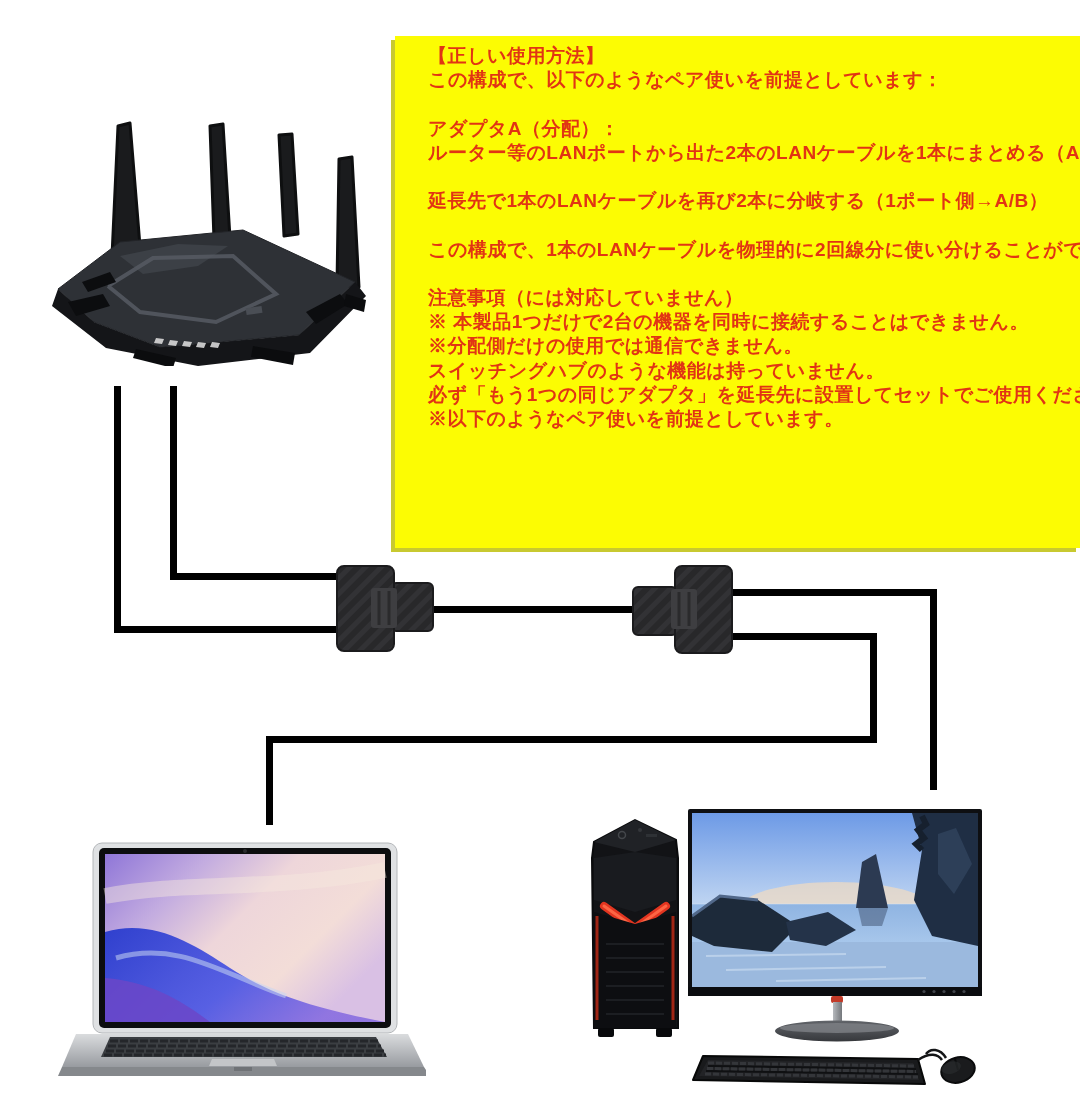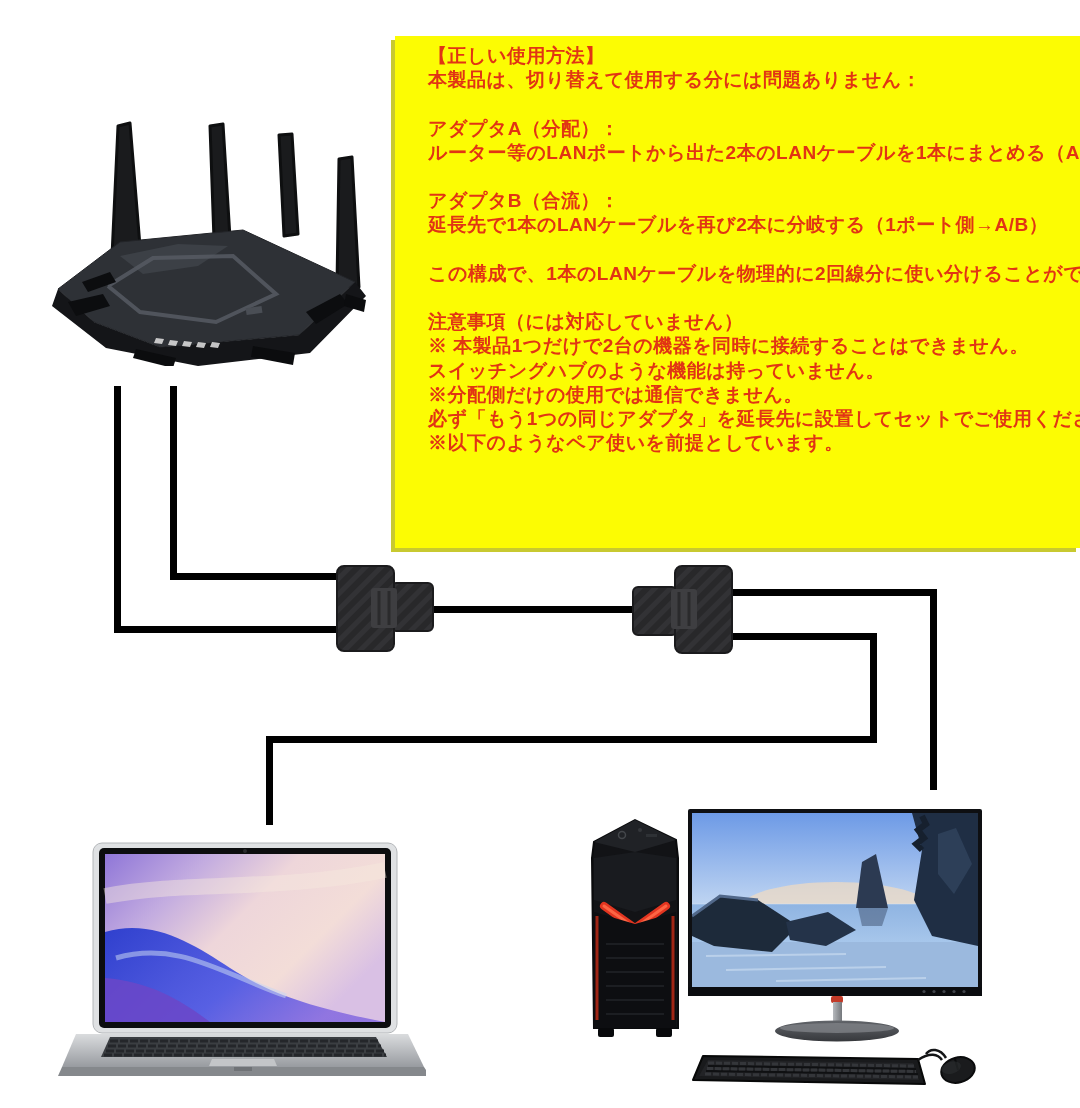--- a/index.html
+++ b/index.html
@@ -12,34 +12,33 @@
   .cable{position:absolute;background:#000;}
   .dev{position:absolute;}
 </style>
 </head>
 <body>
 
 <div class="canvas" style="background: rgb(255, 255, 255);">
 
   <div class="info-box" style="background: rgb(252, 252, 3); color: rgb(225, 52, 20);">
     <div class="il">【正しい使用方法】</div>
-    <div class="il">本製品は、切り替えて使用する分には問題ありません：</div>
+    <div class="il">この構成で、以下のようなペア使いを前提としています：</div>
     <div class="il"></div>
     <div class="il">アダプタA（分配）：</div>
     <div class="il">ルーター等のLANポートから出た2本のLANケーブルを1本にまとめる（A/B→1ポート側）</div>
     <div class="il"></div>
-    <div class="il">アダプタB（合流）：</div>
     <div class="il">延長先で1本のLANケーブルを再び2本に分岐する（1ポート側→A/B）</div>
     <div class="il"></div>
     <div class="il">この構成で、1本のLANケーブルを物理的に2回線分に使い分けることができます。</div>
     <div class="il"></div>
     <div class="il">注意事項（には対応していません）</div>
     <div class="il">※ 本製品1つだけで2台の機器を同時に接続することはできません。</div>
+    <div class="il">※分配側だけの使用では通信できません。</div>
     <div class="il">スイッチングハブのような機能は持っていません。</div>
-    <div class="il">※分配側だけの使用では通信できません。</div>
     <div class="il">必ず「もう1つの同じアダプタ」を延長先に設置してセットでご使用ください。</div>
     <div class="il">※以下のようなペア使いを前提としています。</div>
   </div>
 
   <div class="cable" style="left: 114px; top: 350px; width: 7px; height: 247px; background: rgb(0, 0, 0);"></div>
   <div class="cable" style="left: 114px; top: 590px; width: 228px; height: 7px; background: rgb(0, 0, 0);"></div>
   <div class="cable" style="left: 170px; top: 350px; width: 7px; height: 194px; background: rgb(0, 0, 0);"></div>
   <div class="cable" style="left: 170px; top: 537px; width: 172px; height: 7px; background: rgb(0, 0, 0);"></div>
   <div class="cable" style="left: 432px; top: 570px; width: 202px; height: 7px; background: rgb(0, 0, 0);"></div>
   <div class="cable" style="left: 728px; top: 553px; width: 209px; height: 7px; background: rgb(0, 0, 0);"></div>

